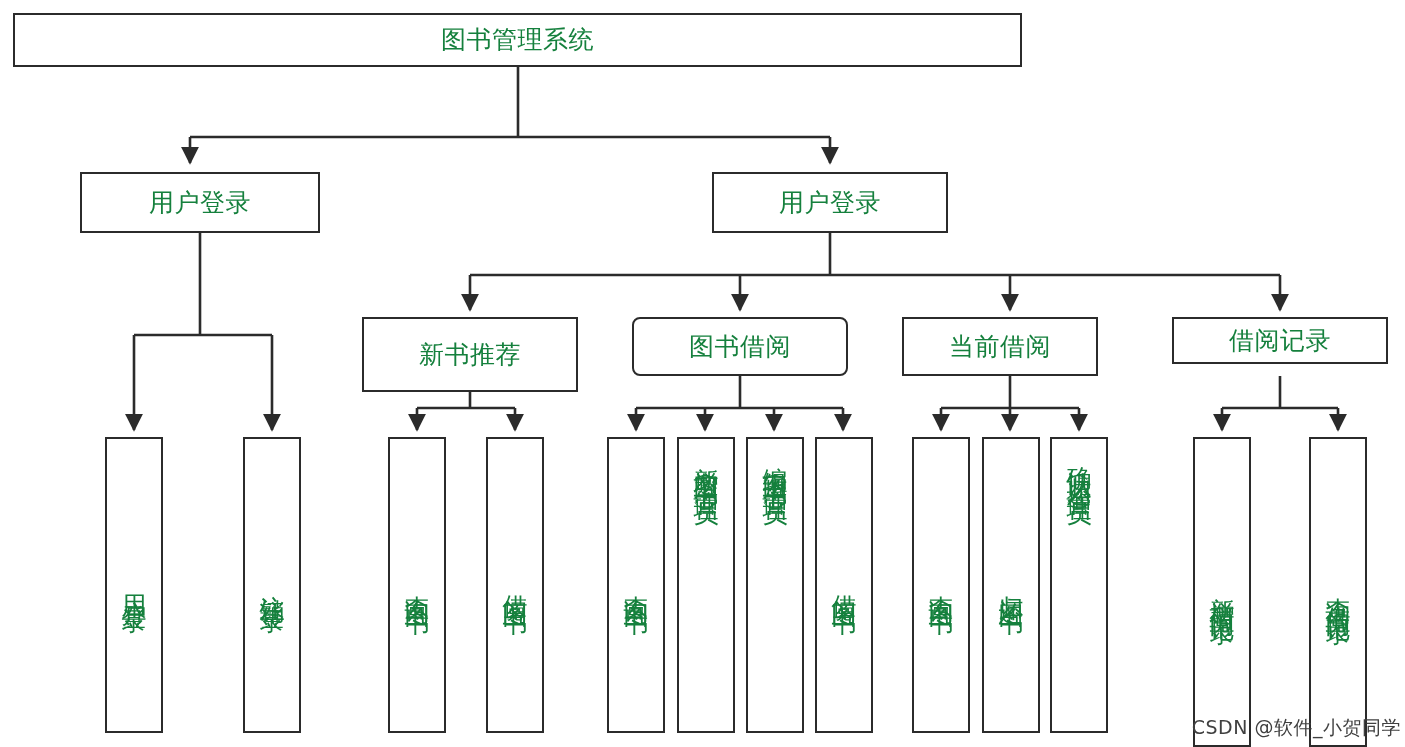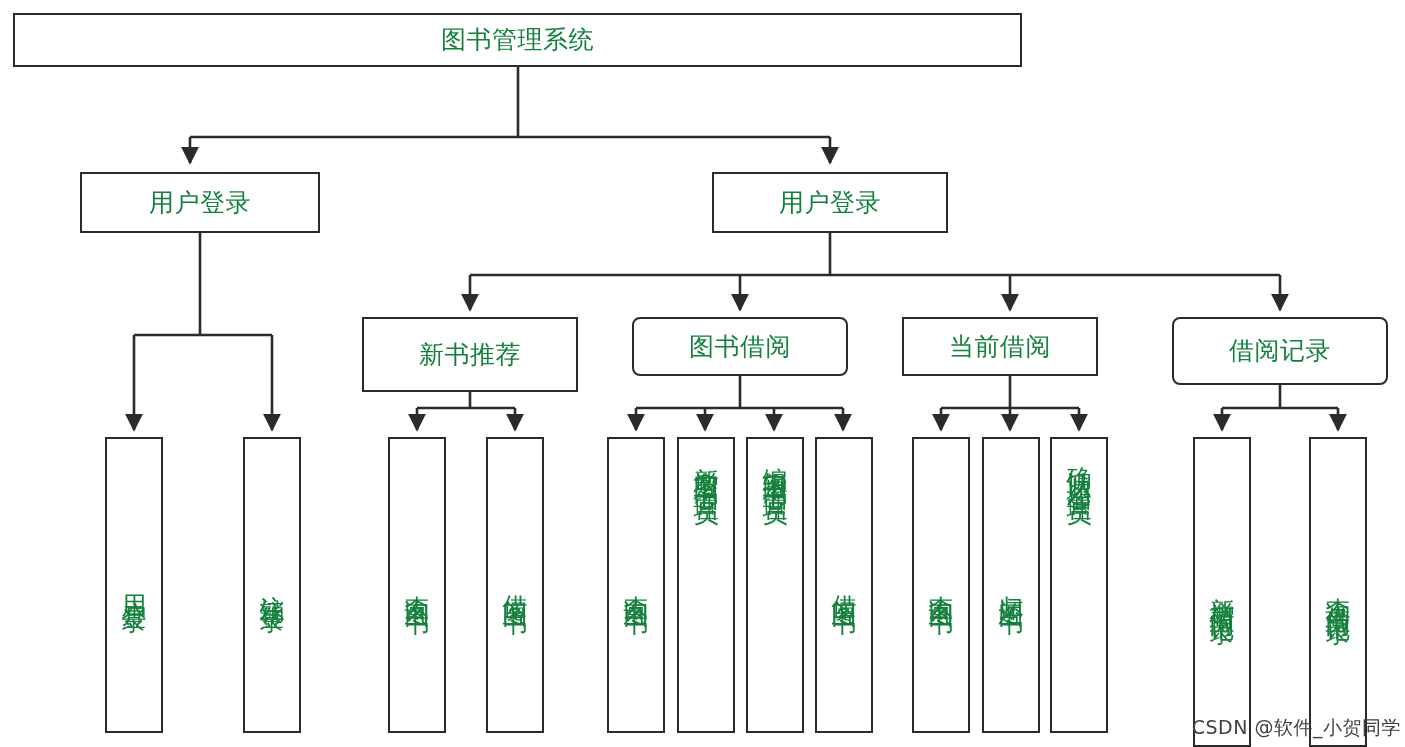--- a/index.html
+++ b/index.html
@@ -150,21 +150,21 @@
   </div>
 
   <div class="node h" style="left:632px; top:317px; width:216px; height:59px;border-radius:8px;">
     <span class="lbl">图书借阅</span>
   </div>
 
   <div class="node h" style="left:902px; top:317px; width:196px; height:59px;">
     <span class="lbl">当前借阅</span>
   </div>
 
-  <div class="node h" style="left:1172px; top:317px; width:216px; height:68px;border-radius:8px;">
+  <div class="node h" style="left:1172px; top:317px; width:216px; height:47px;">
     <span class="lbl">借阅记录</span>
   </div>
 
   <div class="node v mid" style="left:105px; top:437px; width:58px; height:296px;">
     <span class="lbl">用户登录</span>
   </div>
 
   <div class="node v mid" style="left:243px; top:437px; width:58px; height:296px;">
     <span class="lbl">注销登录</span>
   </div>

